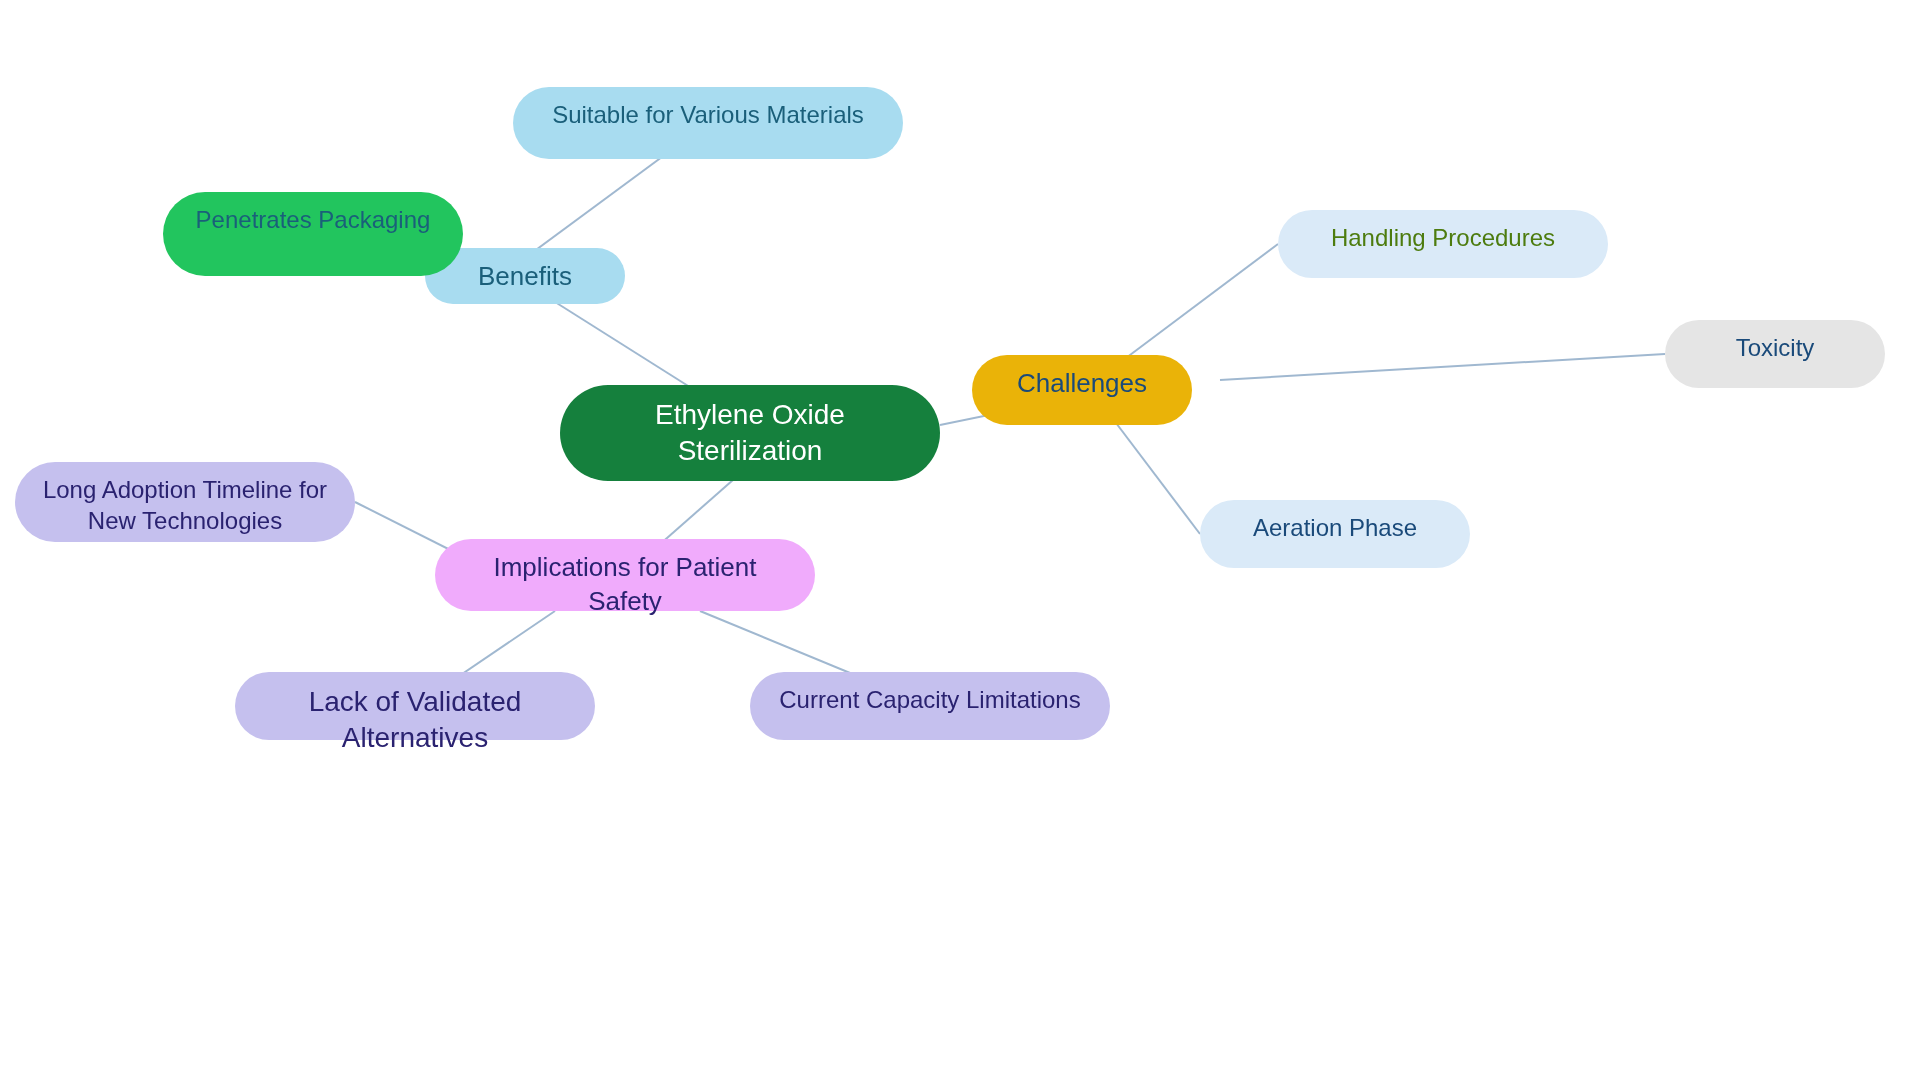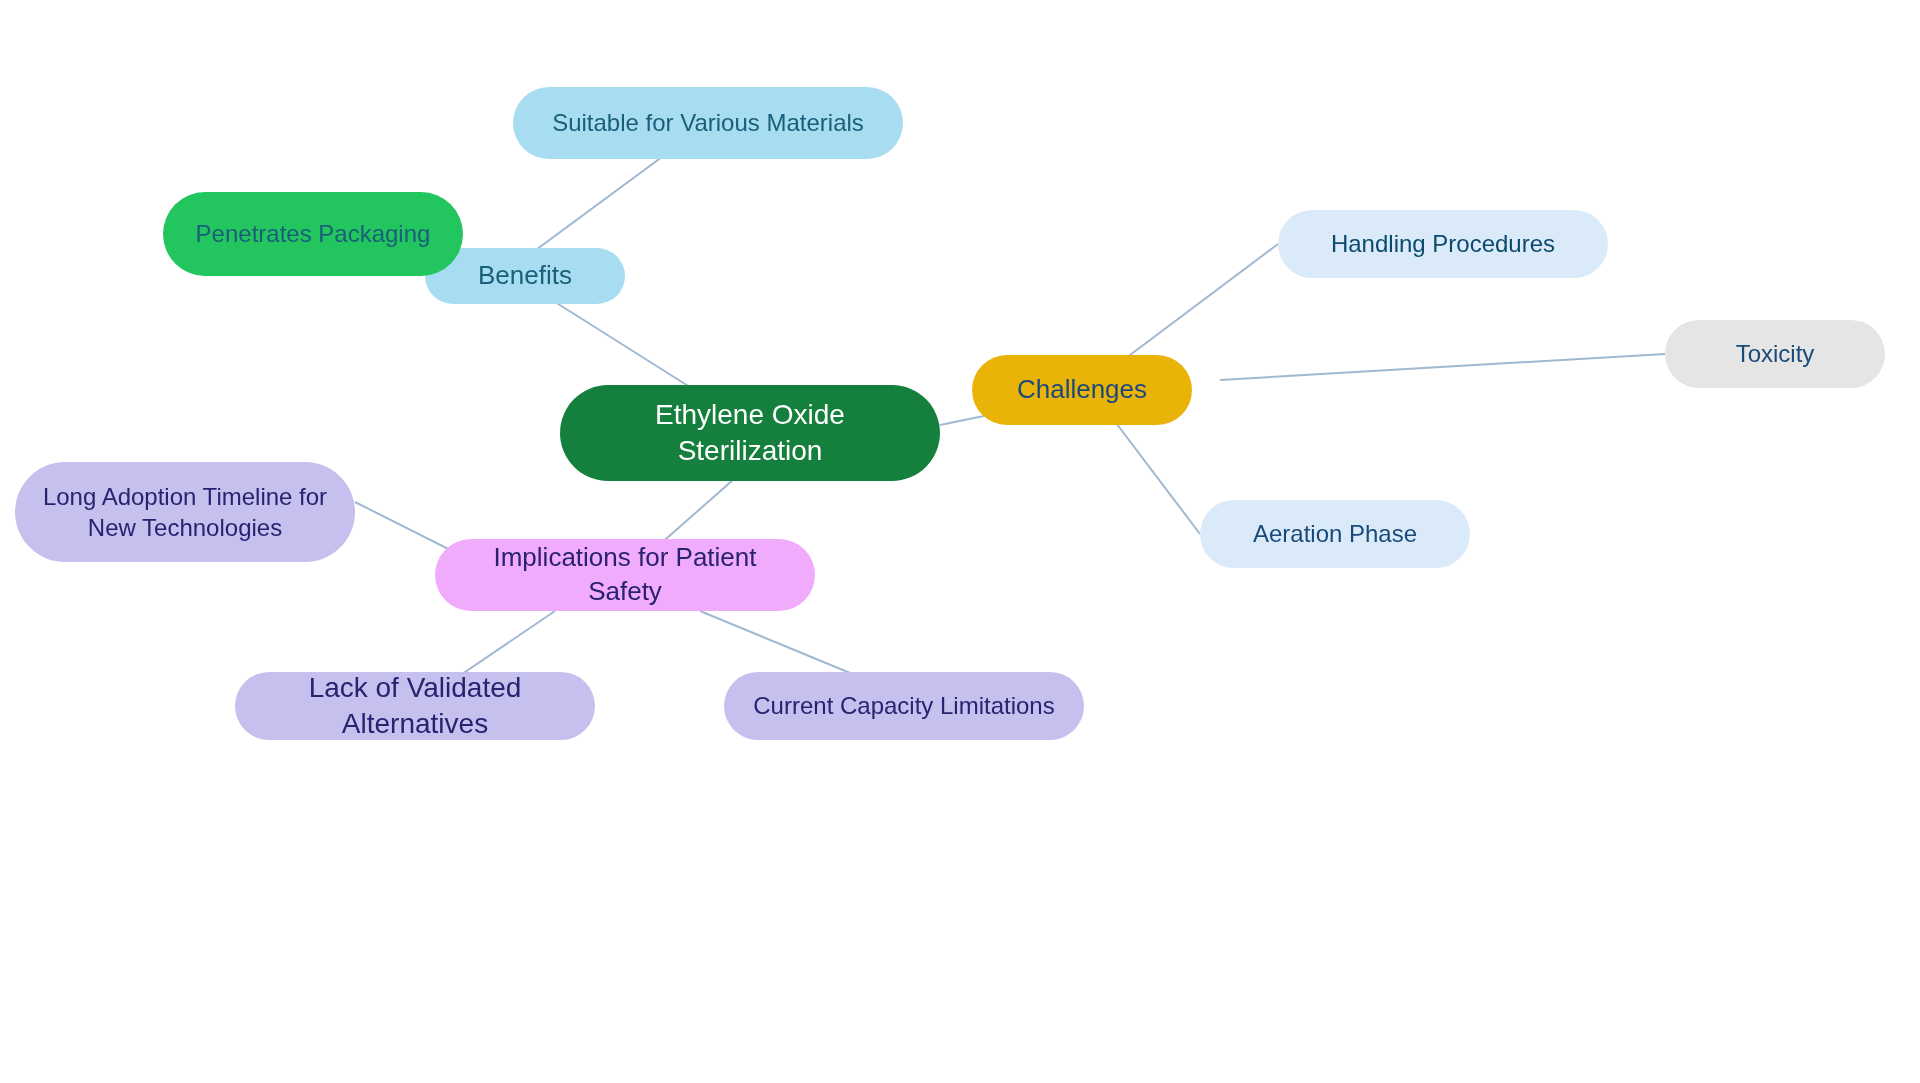--- a/index.html
+++ b/index.html
@@ -15,21 +15,21 @@
       position: absolute;
       top: 0; left: 0;
       width: 1920px;
       height: 1083px;
       pointer-events: none;
       z-index: 0;
     }
     .node {
       position: absolute;
       display: flex;
-      align-items: center;
+      align-items: flex-start;
       justify-content: center;
       text-align: center;
       border-radius: 50px;
       z-index: 1;
       padding: 12px 24px;
       line-height: 1.3;
     }
     
     .node-center {
       background: #15803d;
@@ -81,21 +81,21 @@
       font-size: 26px;
       font-weight: 500;
       width: 220px;
       height: 70px;
       left: 972px;
       top: 355px;
     }
     
     .node-handling {
       background: #daeaf8;
-      color: #0c4a6e;
+      color: #4d7c0f;
       font-size: 24px;
       font-weight: 400;
       width: 330px;
       height: 68px;
       left: 1278px;
       top: 210px;
     }
     
     .node-toxicity {
       background: #e5e5e5;
@@ -129,21 +129,21 @@
       left: 435px;
       top: 539px;
     }
     
     .node-adoption {
       background: #c5c0ee;
       color: #2a2270;
       font-size: 24px;
       font-weight: 400;
       width: 340px;
-      height: 100px;
+      height: 80px;
       left: 15px;
       top: 462px;
     }
     
     .node-lack {
       background: #c5c0ee;
       color: #2a2270;
       font-size: 28px;
       font-weight: 400;
       width: 360px;
@@ -152,21 +152,21 @@
       top: 672px;
     }
     
     .node-capacity {
       background: #c5c0ee;
       color: #2a2270;
       font-size: 24px;
       font-weight: 400;
       width: 360px;
       height: 68px;
-      left: 724px;
+      left: 750px;
       top: 672px;
     }
   </style>
 </head>
 <body>
 
 <svg id="mindmap-lines" xmlns="http://www.w3.org/2000/svg">
 
   <line x1="750" y1="425" x2="525" y2="283" stroke="#a0b8d0" stroke-width="2"></line>
 

